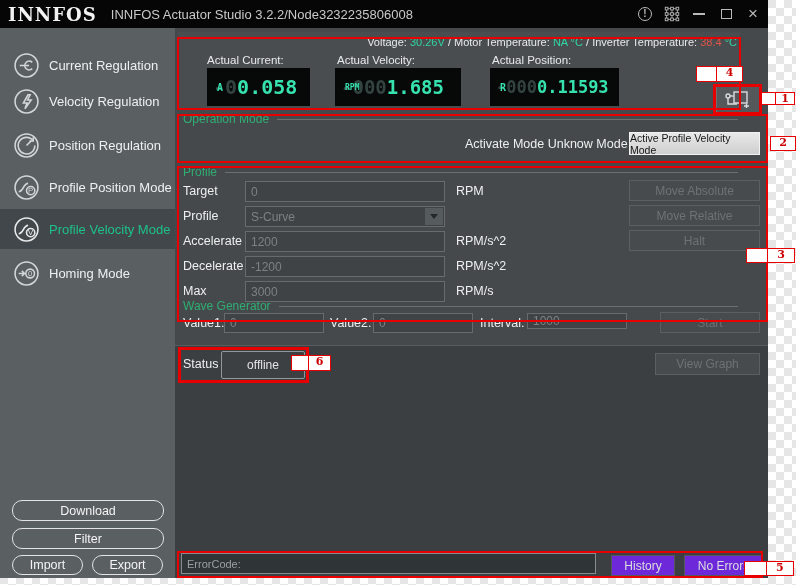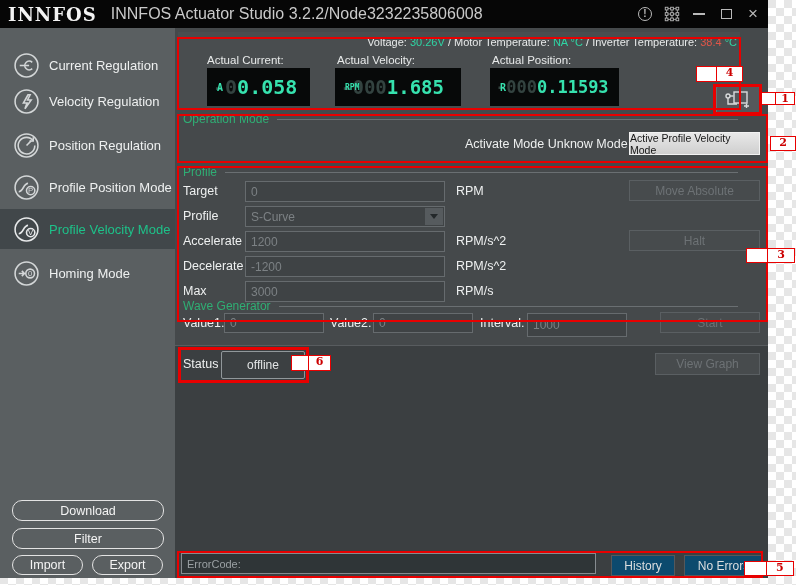--- a/index.html
+++ b/index.html
@@ -8,21 +8,21 @@
            background:#fff;
            background-image:conic-gradient(#ffffff 25%, #e6e6e6 0 50%, #ffffff 0 75%, #e6e6e6 0);
            background-size:16px 16px; }
   #app { position:absolute; left:0; top:0; width:768px; height:578px; background:#3b3f41; }
 
   
   #titlebar { position:absolute; left:0; top:0; width:768px; height:28px; background:#060606;
               display:flex; align-items:center; }
   #logo { font-family:"DejaVu Serif", serif; font-weight:bold; font-size:18px; color:#f3f3f3;
           letter-spacing:1px; padding:0 14px 0 8px; }
-  #wintitle { font-size:16px; color:#c9c9c9; }
+  #wintitle { font-size:13px; color:#c9c9c9; }
   .winbtns { position:absolute; right:6px; top:0; height:28px; display:flex; align-items:center; gap:9px; }
   .wb { color:#b9b9b9; display:flex; align-items:center; justify-content:center; width:18px; height:18px; cursor:default; }
   .info-circ { width:14px; height:14px; border:1.3px solid #b9b9b9; border-radius:50%;
                font-size:10px; line-height:11px; text-align:center; color:#b9b9b9; font-weight:bold; }
   .min-glyph { width:12px; border-top:2px solid #b9b9b9; height:0; }
   .max-glyph { width:11px; height:10px; border:1.6px solid #b9b9b9; }
   .close-glyph { font-size:17px; line-height:16px; }
 
   
   #sidebar { position:absolute; left:0; top:28px; width:175px; height:550px; background:#5a5f61; }
@@ -72,21 +72,21 @@
   .btn-light { position:absolute; background:linear-gradient(#e8e8e8,#cfcfcf); border:1px solid #f2f2f2;
                color:#161616; font-size:10.5px; display:flex; align-items:center; justify-content:center; }
   .selarrow { position:absolute; right:1px; top:1px; bottom:1px; width:18px; background:#565b5e;
               display:flex; align-items:center; justify-content:center; }
   .selarrow:before { content:""; border:4px solid transparent; border-top:5px solid #23282a; margin-top:4px; }
 
   
   #offlinebtn { position:absolute; left:221px; top:351px; width:84px; height:28px; background:#3c4042;
                 border:1px solid #91979a; border-radius:2px; color:#e2e4e5; font-size:12px;
                 display:flex; align-items:center; justify-content:center; }
-  .btn-mid { position:absolute; background:#0c4a6e; border:1px solid #54585b; color:#dcdedf;
+  .btn-mid { position:absolute; background:#6d28d9; border:1px solid #54585b; color:#dcdedf;
              font-size:12px; display:flex; align-items:center; justify-content:center; }
   #errorfield { position:absolute; left:181px; top:553px; width:415px; height:21px; background:#2f3537;
                 border:1px solid #868c90; color:#9aa0a3; font-size:11px; padding-left:5px;
                 font-family:"Liberation Sans", sans-serif; }
   #errorfield::placeholder { color:#9aa0a3; opacity:1; }
 
   
   .anno { position:absolute; border:2px solid #e80000; pointer-events:none; }
   .anno.thick { border-width:3px; }
   .anno-label { position:absolute; display:flex; background:#ffffff; border:1.5px solid #e80000; height:15px; }
@@ -261,20 +261,21 @@
         <span>0</span>
       </div>
     <span class="unit" style="left:456px; top:184px">RPM</span>
     <div class="btn-dis" style="left:629px; top:180px; width:131px; height:21px">Move Absolute</div>
 
     <span class="flabel" style="left:183px; top:209px">Profile</span>
     <div class="input" style="left:245px; top:206px; width:200px">
       <span>S-Curve</span>
       <span class="selarrow"></span>
     </div>
+    <div class="btn-dis" style="left:629px; top:205px; width:131px; height:21px">Move Relative</div>
 
     <span class="flabel" style="left:183px; top:234px">Accelerate</span>
     <div class="input" style="left:245px; top:231px; width:200px">
         <span>1200</span>
       </div>
     <span class="unit" style="left:456px; top:234px">RPM/s^2</span>
     <div class="btn-dis" style="left:629px; top:230px; width:131px; height:21px">Halt</div>
 
     <span class="flabel" style="left:183px; top:259px">Decelerate</span>
     <div class="input" style="left:245px; top:256px; width:200px">
@@ -294,21 +295,21 @@
     </div>
     <span class="flabel" style="left:183px; top:316px">Value1:</span>
     <div class="input" style="left:224px; top:313px; width:100px; height:20px">
         <span>0</span>
       </div>
     <span class="flabel" style="left:330px; top:316px">Value2:</span>
     <div class="input" style="left:373px; top:313px; width:100px; height:20px">
         <span>0</span>
       </div>
     <span class="flabel" style="left:480px; top:316px">Interval:</span>
-    <div class="input" style="left:527px; top:313px; width:100px; height:24px">
+    <div class="input" style="left:527px; top:313px; width:100px; height:16px">
         <span>1000</span>
       </div>
     <div class="btn-dis" style="left:660px; top:312px; width:100px; height:21px">Start</div>
 
     <span class="flabel" style="left:183px; top:357px">Status</span>
     <div id="offlinebtn">offline</div>
     <div class="btn-dis" style="left:655px; top:353px; width:105px; height:22px">View Graph</div>
 
     <input id="errorfield" readonly="" placeholder="ErrorCode:" style="">
     <div class="btn-mid" style="left:611px; top:555px; width:64px; height:21px">History</div>

